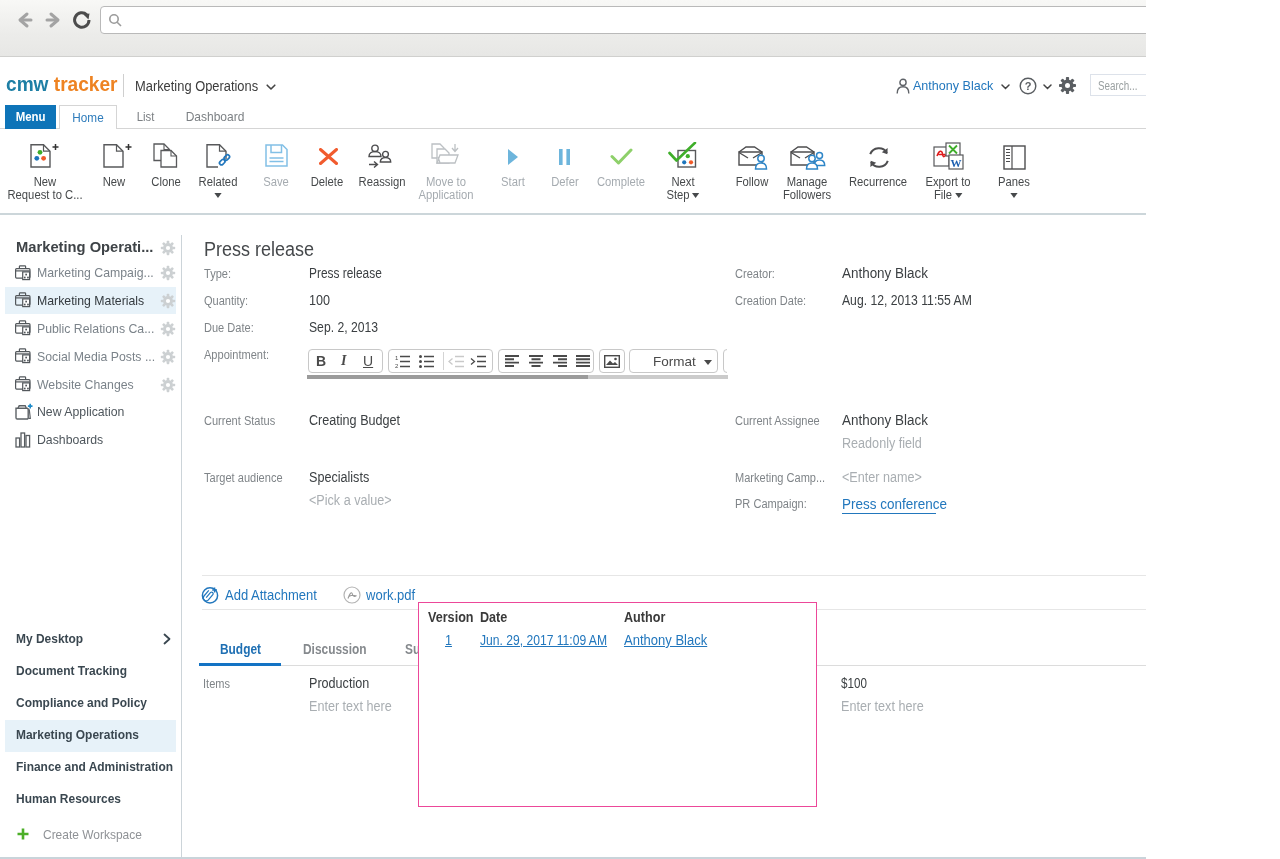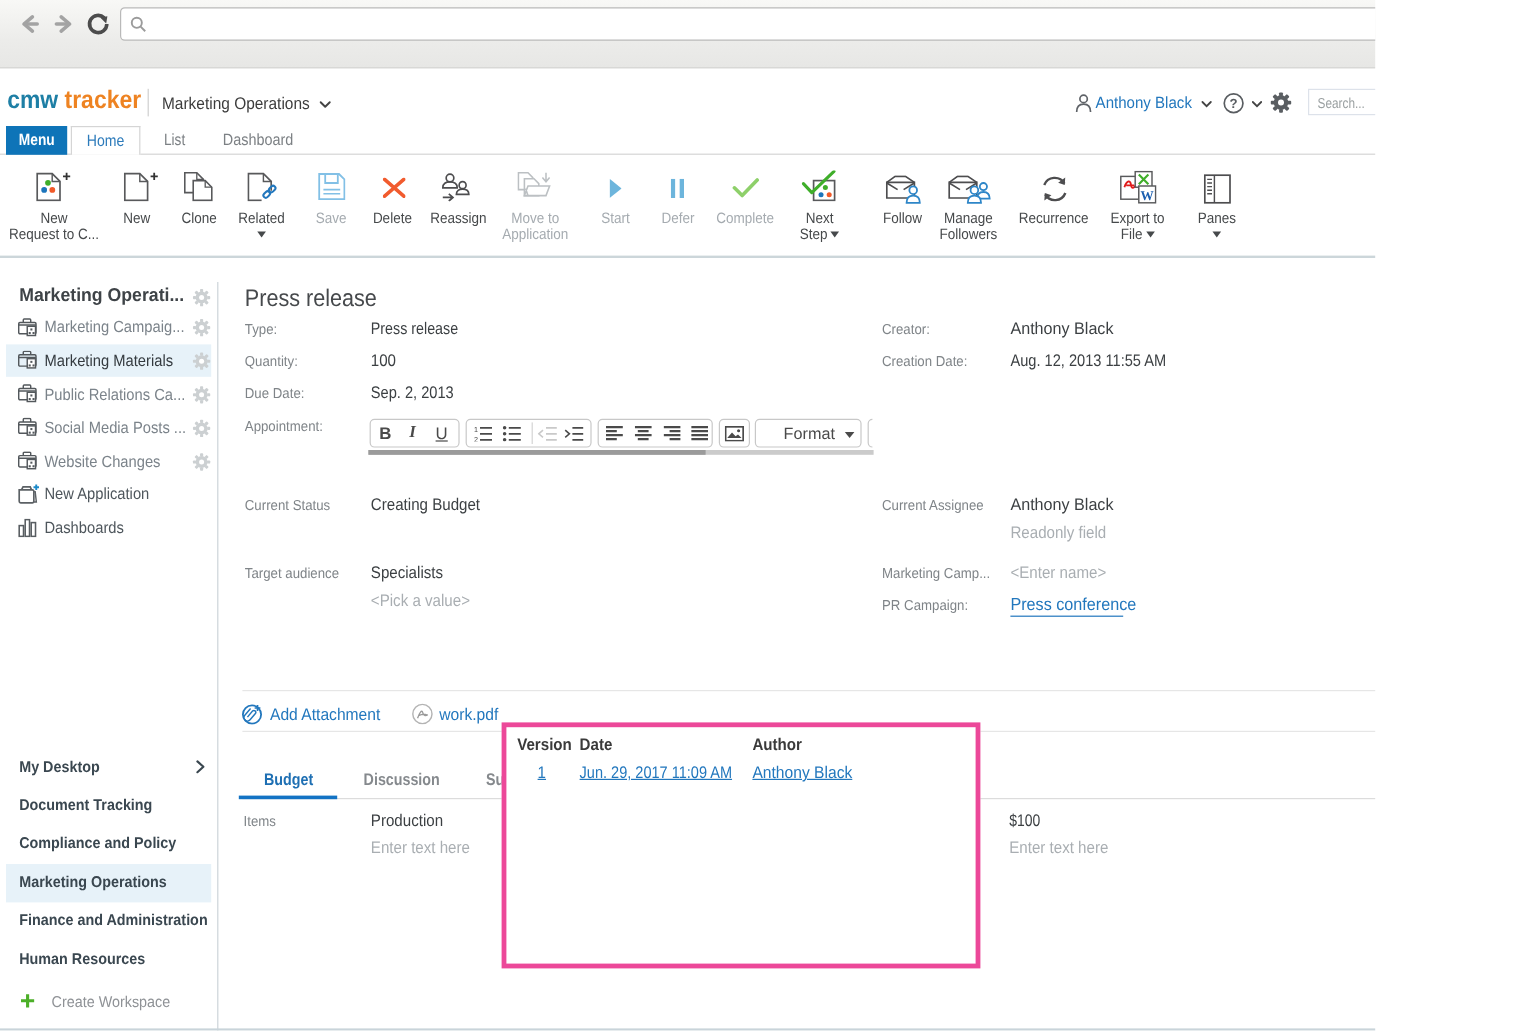--- a/index.html
+++ b/index.html
@@ -479,21 +479,21 @@
 <div class="abs" style="left:198.5px;top:663px;width:82.5px;height:3px;background:#1373c4;"></div>
 <div class="abs" style="left:303px;top:641px;font-size:14px;font-weight:bold;color:#85898d;transform:scaleX(0.85);transform-origin:left top;">Discussion</div>
 <div class="abs" style="left:405px;top:641px;font-size:14px;font-weight:bold;color:#85898d;transform:scaleX(0.85);transform-origin:left top;">Summary</div>
 
 <div class="abs lbl" style="left:203px;top:677px;">Items</div>
 <div class="abs val" style="left:309px;top:675px;">Production</div>
 <div class="abs ph" style="left:309px;top:698px;">Enter text here</div>
 <div class="abs val" style="left:841px;top:675px;transform:scaleX(0.83);">$100</div>
 <div class="abs ph" style="left:841px;top:698px;">Enter text here</div>
 
-<div class="abs" style="left:418px;top:602px;width:399px;height:205px;background:#fff;border:4px solid #ec4899;">
+<div class="abs" style="left:418px;top:602px;width:399px;height:205px;background:#fff;border:1px solid #ec4899;">
  <div style="position:absolute;left:9px;top:6px;font-size:14px;font-weight:bold;color:#3a3a3a;transform:scaleX(0.9);transform-origin:left top;">Version</div>
  <div style="position:absolute;left:61px;top:6px;font-size:14px;font-weight:bold;color:#3a3a3a;transform:scaleX(0.9);transform-origin:left top;">Date</div>
  <div style="position:absolute;left:205px;top:6px;font-size:14px;font-weight:bold;color:#3a3a3a;transform:scaleX(0.9);transform-origin:left top;">Author</div>
  <div style="position:absolute;left:26px;top:29px;font-size:14px;color:#2277bd;text-decoration:underline;transform:scaleX(0.9);transform-origin:left top;">1</div>
  <div style="position:absolute;left:61px;top:29px;font-size:14px;color:#2277bd;text-decoration:underline;transform:scaleX(0.865);transform-origin:left top;white-space:nowrap;">Jun. 29, 2017 11:09 AM</div>
  <div style="position:absolute;left:205px;top:29px;font-size:14px;color:#2277bd;text-decoration:underline;transform:scaleX(0.93);transform-origin:left top;white-space:nowrap;">Anthony Black</div>
 </div>
 
 </div>
 

